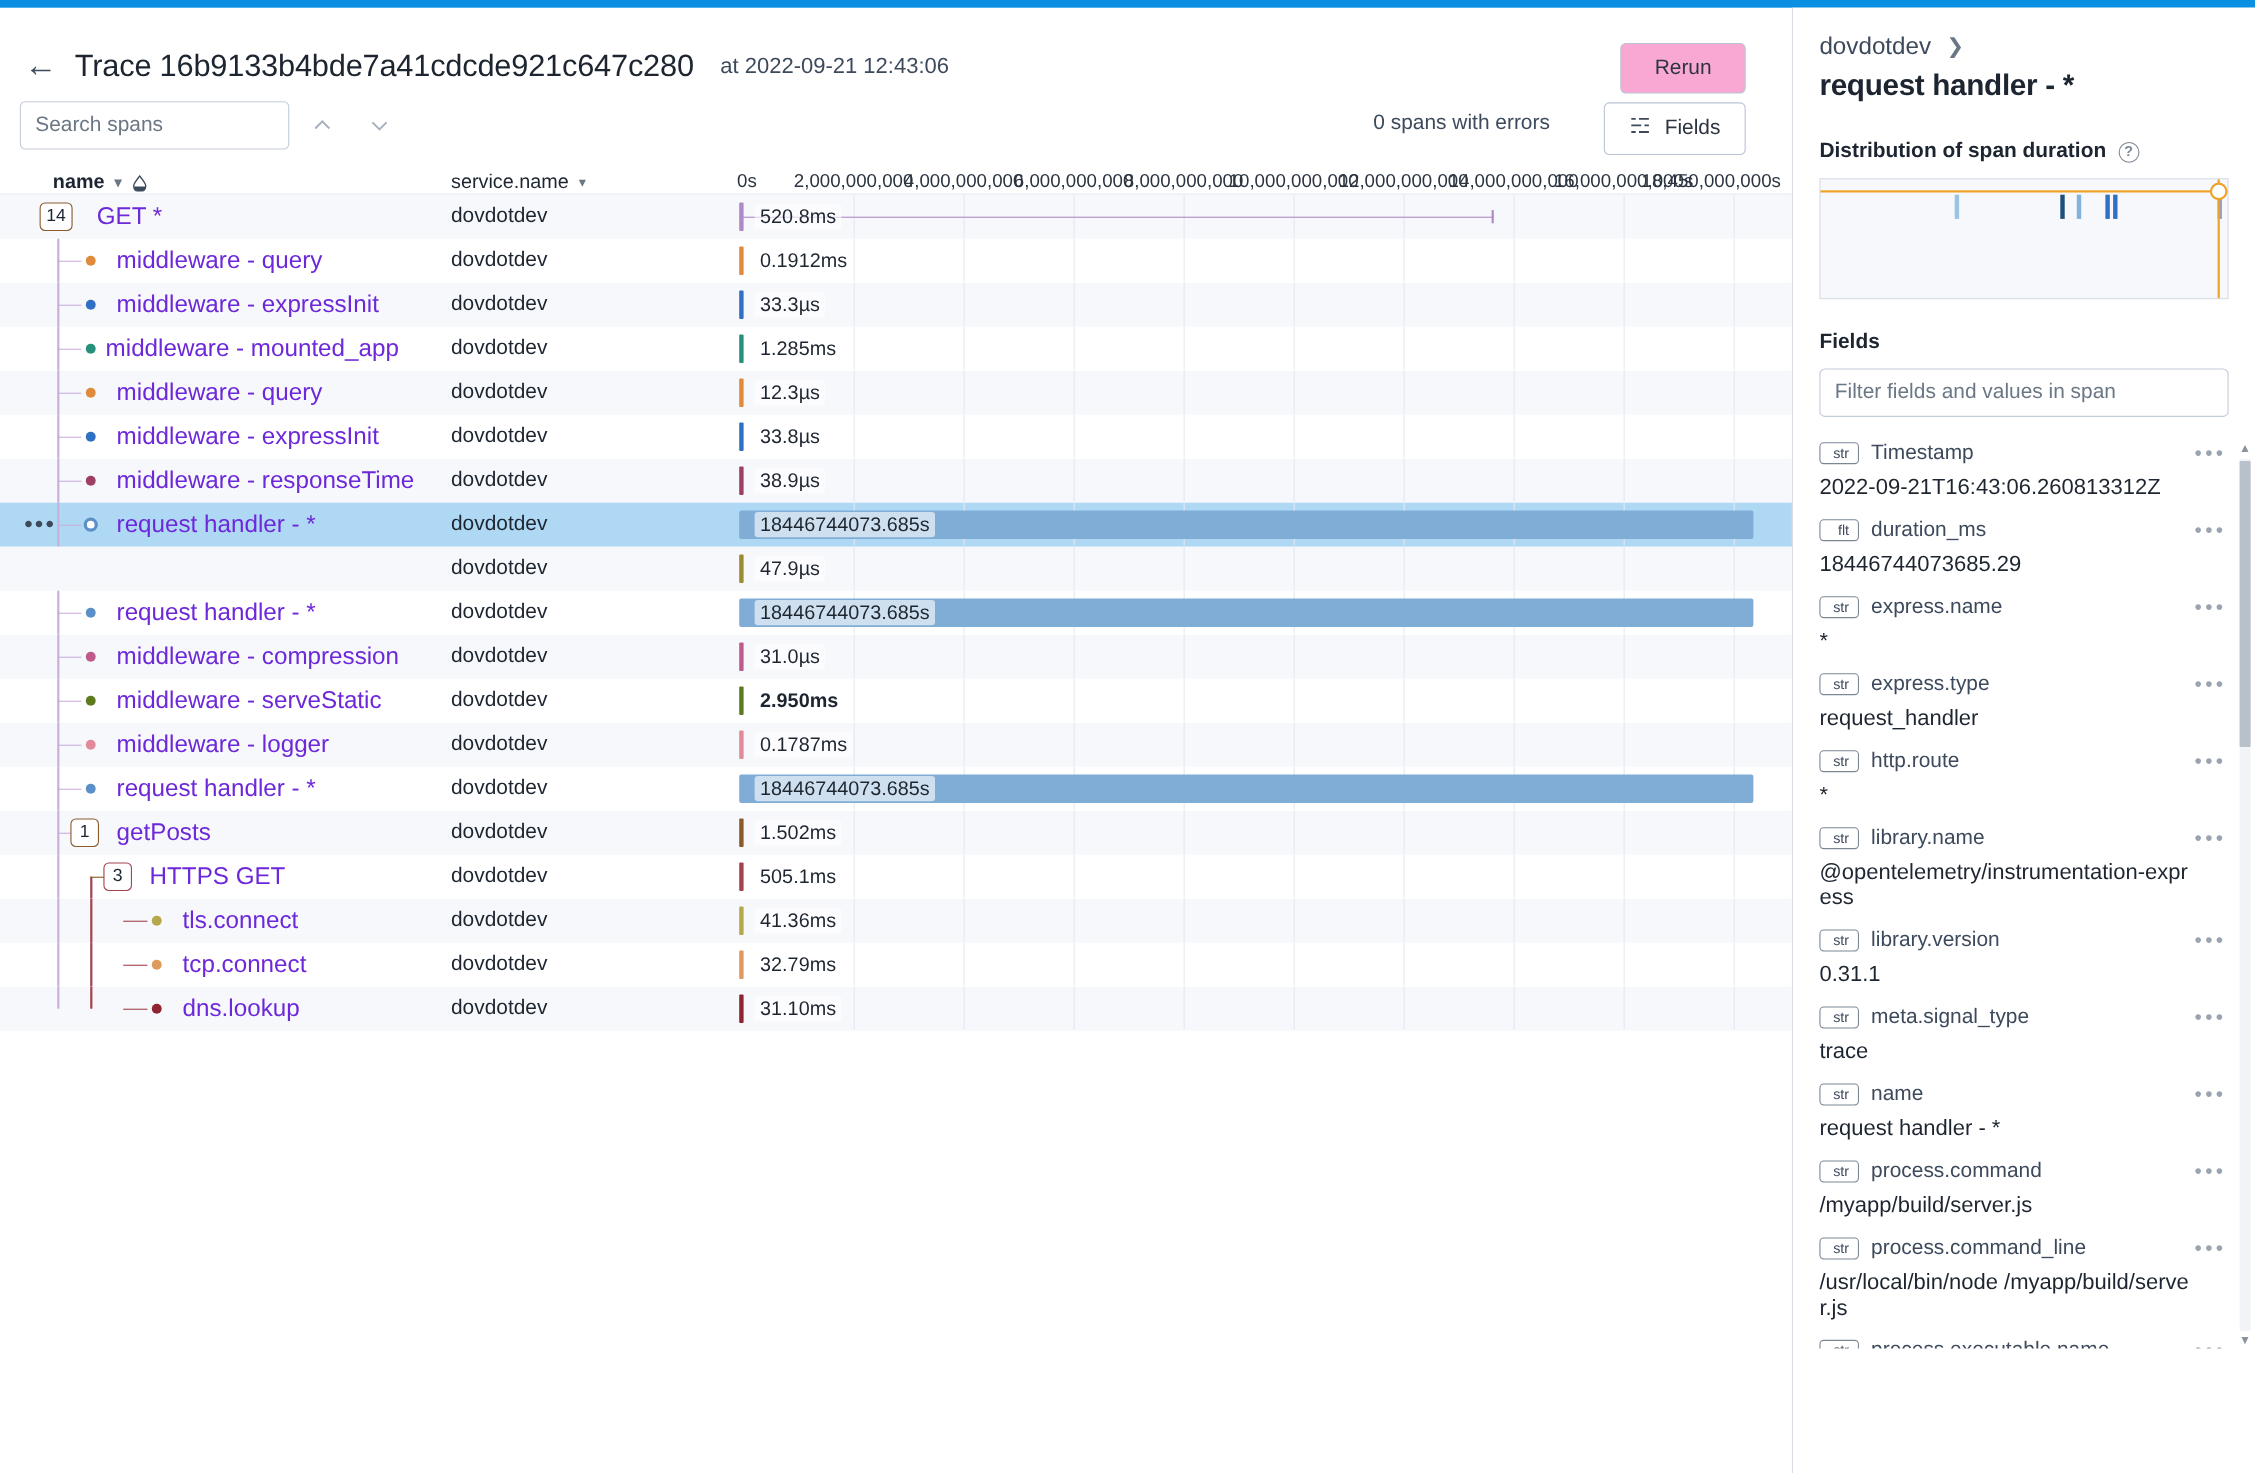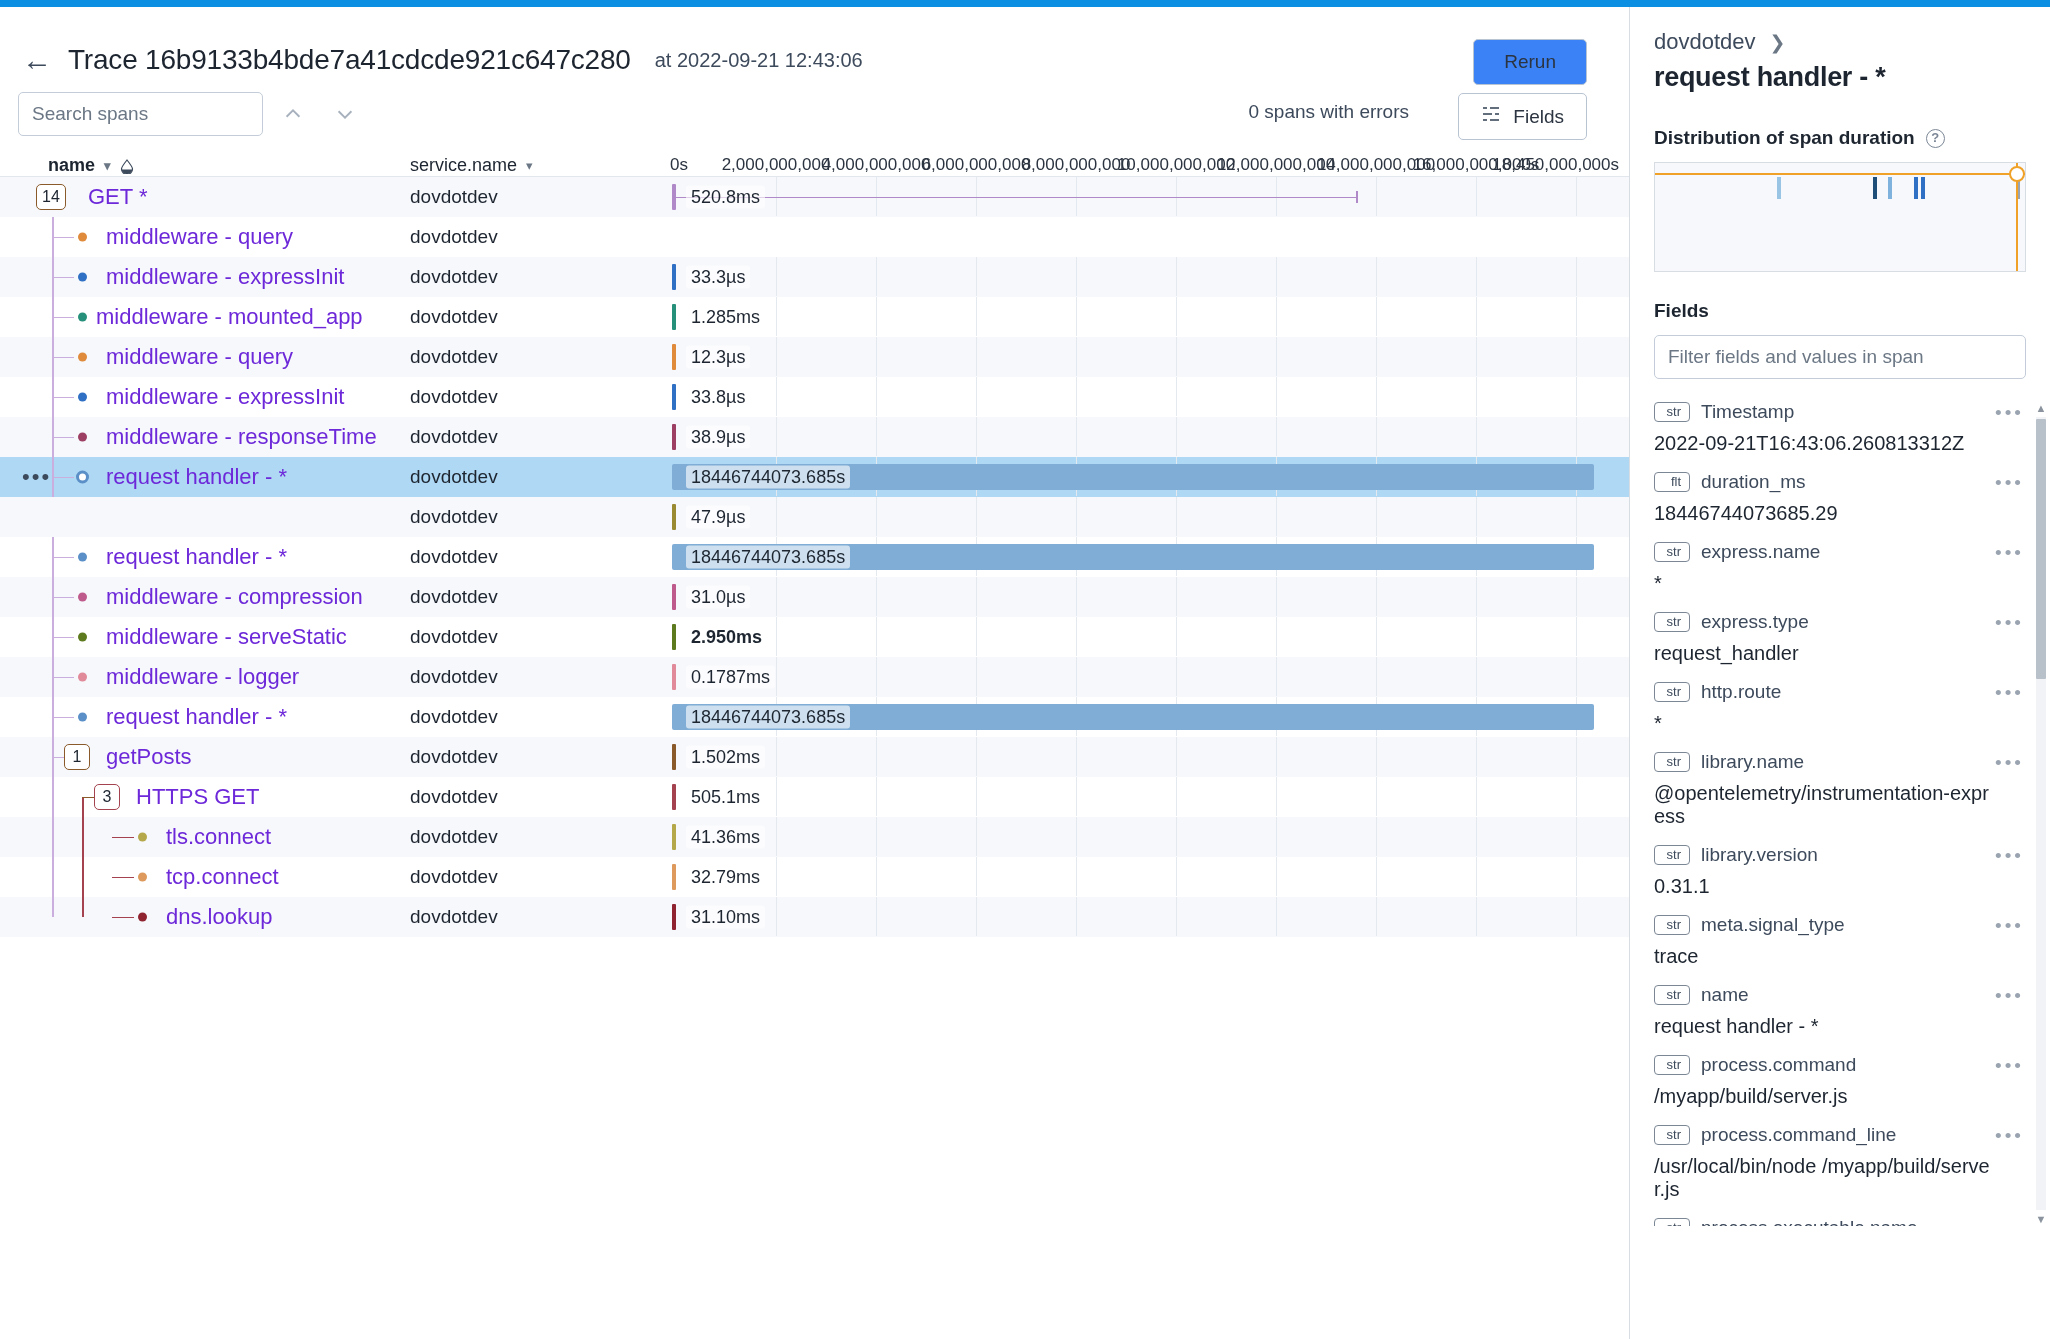--- a/index.html
+++ b/index.html
@@ -23,21 +23,21 @@
   }
   .back-arrow {
     font-size: 30px; color: #3d4a5c; line-height: 1;
     width: 30px; text-align: center; cursor: pointer;
   }
   .trace-title { font-size: 28px; color: #1d2530; font-weight: 400; letter-spacing: -0.2px; }
   .trace-at { font-size: 20px; color: #3d4a5c; margin-left: 8px; }
   .rerun-btn {
     position: absolute; top: 32px; right: 42px;
     padding: 11px 30px; font-size: 19px; color: #2b3440;
-    background: #3b82f6; border: 1px solid #b9c4d2; border-radius: 5px; cursor: pointer;
+    background: #f9a8d4; border: 1px solid #b9c4d2; border-radius: 5px; cursor: pointer;
   }
 
   
   .search-row { position: relative; height: 58px; padding-left: 18px; display: flex; align-items: center; gap: 8px; }
   .search-input {
     width: 245px; height: 44px; border: 1px solid #c3ccd8; border-radius: 5px;
     padding: 0 13px; font-size: 19px; color: #3d4a5c; background: #fff;
     font-family: "Liberation Sans", sans-serif;
   }
   .search-input::placeholder { color: #6b7785; }
@@ -274,20 +274,33 @@
           </div>
         </div>
         <div class="row">
           <div class="tree-cell">
             <div class="vline" style="left: 52px; background: rgb(201, 174, 222); top: 0px; bottom: 0px;"></div>
             <div class="hline" style="left: 52px; width: 22px; background: rgb(201, 174, 222);"></div>
             <div class="dot" style="background: rgb(224, 138, 60); left: 78px;"></div>
             <span class="span-name" style="left: 106px;">middleware - query</span>
           </div>
           <div style="position: absolute; left: 410px; top: 50%; transform: translateY(-50%); font-size: 19px; color: rgb(29, 37, 48);">dovdotdev</div>
+          <div class="bar-cell">
+            <div class="gridcol" style="left: 106px;"></div>
+            <div class="gridcol" style="left: 206px;"></div>
+            <div class="gridcol" style="left: 306px;"></div>
+            <div class="gridcol" style="left: 406px;"></div>
+            <div class="gridcol" style="left: 506px;"></div>
+            <div class="gridcol" style="left: 606px;"></div>
+            <div class="gridcol" style="left: 706px;"></div>
+            <div class="gridcol" style="left: 806px;"></div>
+            <div class="gridcol" style="left: 906px;"></div>
+            <div class="bar thin" style="left: 2px; background: rgb(224, 138, 60);"></div>
+            <span class="dur-label" style="left: 16px;">0.1912ms</span>
+          </div>
         </div>
         <div class="row alt">
           <div class="tree-cell">
             <div class="vline" style="left: 52px; background: rgb(201, 174, 222); top: 0px; bottom: 0px;"></div>
             <div class="hline" style="left: 52px; width: 22px; background: rgb(201, 174, 222);"></div>
             <div class="dot" style="background: rgb(47, 111, 196); left: 78px;"></div>
             <span class="span-name" style="left: 106px;">middleware - expressInit</span>
           </div>
           <div style="position: absolute; left: 410px; top: 50%; transform: translateY(-50%); font-size: 19px; color: rgb(29, 37, 48);">dovdotdev</div>
           <div class="bar-cell">

